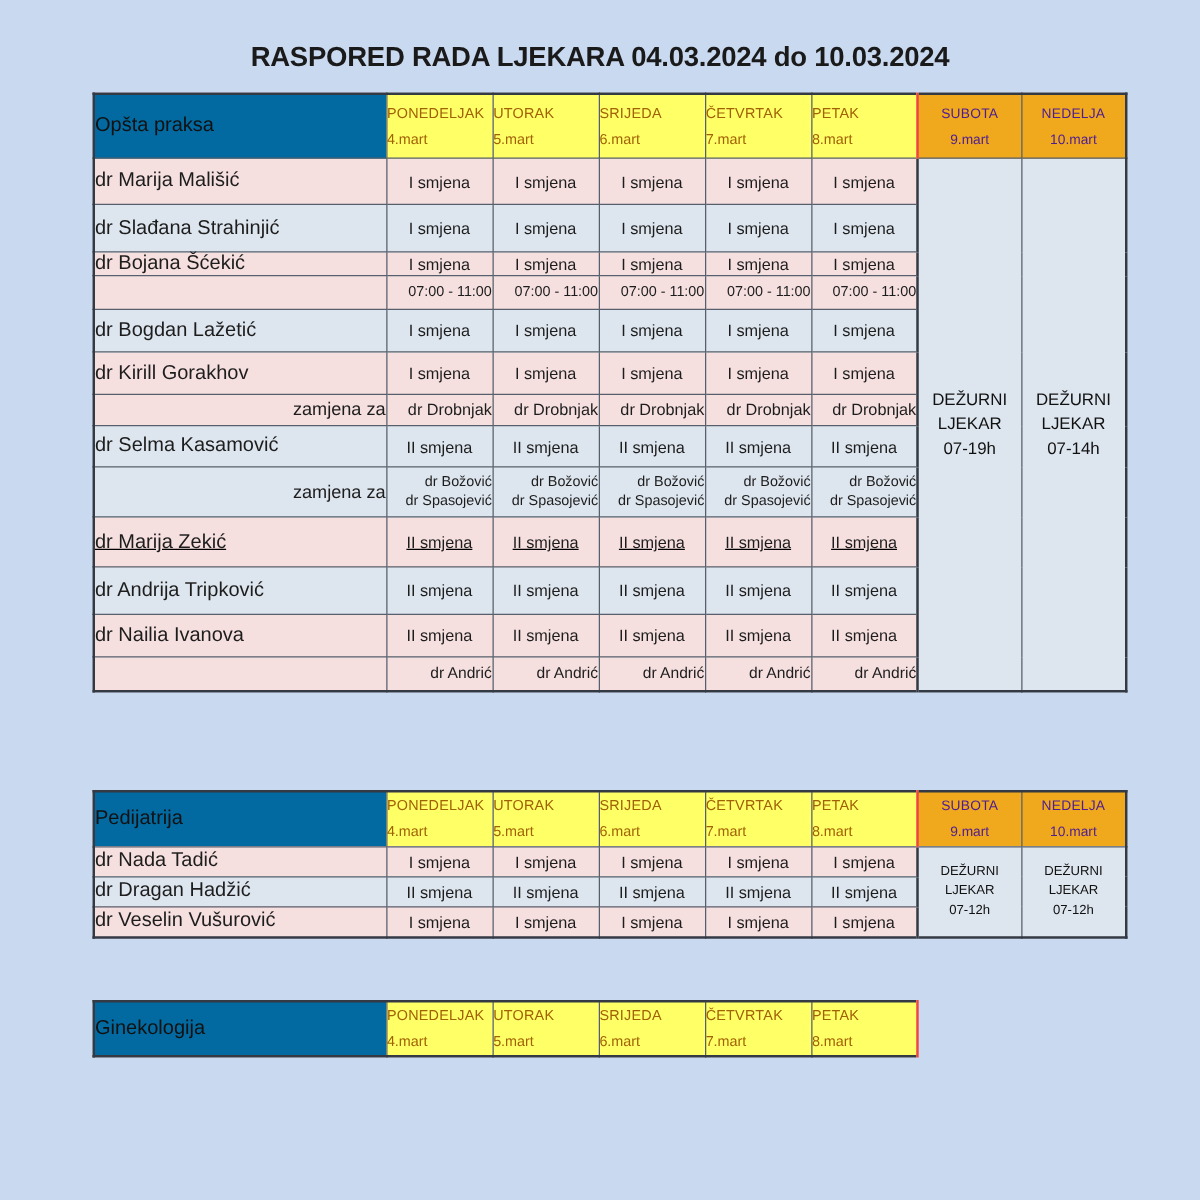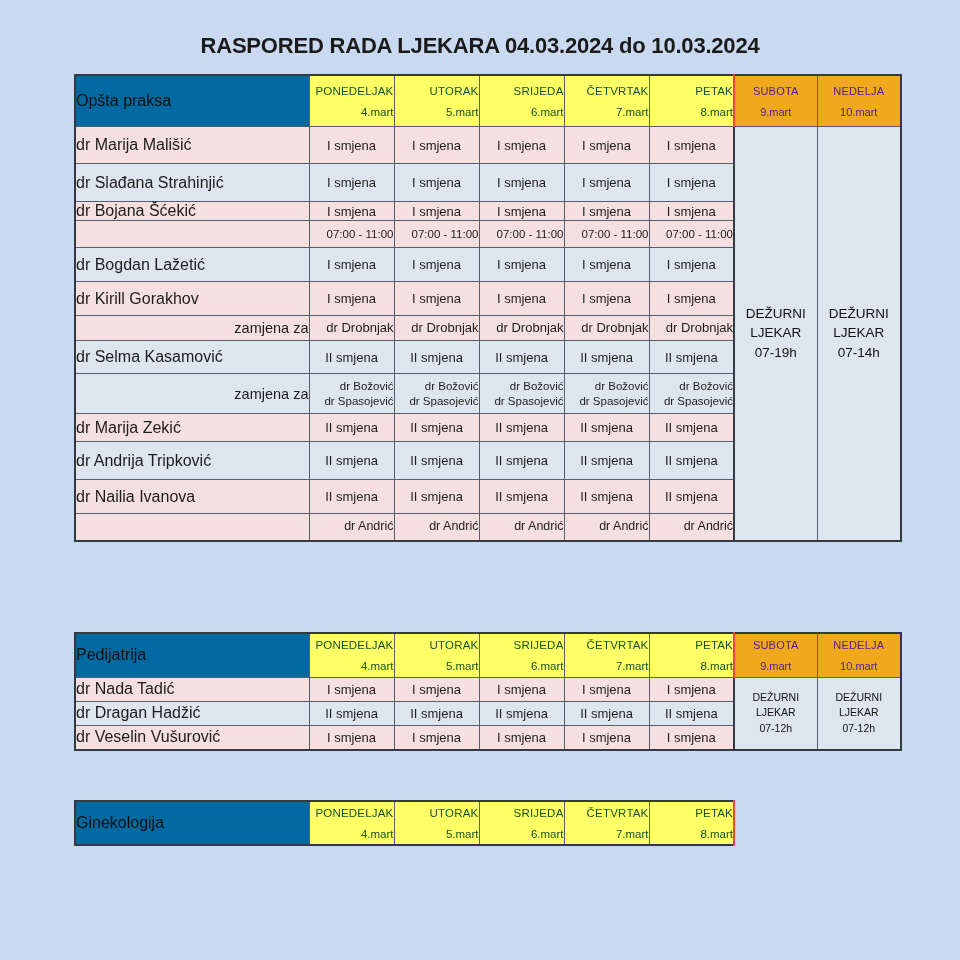--- a/index.html
+++ b/index.html
@@ -48,22 +48,22 @@
     background: #0369a1;
     text-align: left;
     padding-left: 7px;
     font-size: 16px;
     font-weight: bold;
     color: #111;
     border-right: none;
   }
   .hdr-day {
     background: #ffff66;
-    text-align: right;
-    color: #14532d;
+    text-align: left;
+    color: #a16207;
     border-left: none;
     border-right: none;
   }
   .hdr-day .dow {
     display: block;
     font-size: 11.5px;
     letter-spacing: 0.2px;
     margin-bottom: 9px;
   }
   .hdr-day .date {
@@ -300,21 +300,21 @@
       <td class="sub-note wrap">
           <div>dr Božović</div>
           <div>dr Spasojević</div>
         </td>
       <td class="sub-note wrap last-week">
           <div>dr Božović</div>
           <div>dr Spasojević</div>
         </td>
     </tr>
 
-    <tr class="pink" style="height:28px;">
+    <tr class="pink" style="height:40px;text-decoration:underline;">
       <td class="doc-name">dr Marija Zekić</td>
       <td class="shift">II smjena</td>
       <td class="shift">II smjena</td>
       <td class="shift">II smjena</td>
       <td class="shift">II smjena</td>
       <td class="shift last-week">II smjena</td>
     </tr>
 
     <tr class="blue" style="height:38px;">
       <td class="doc-name">dr Andrija Tripković</td>

